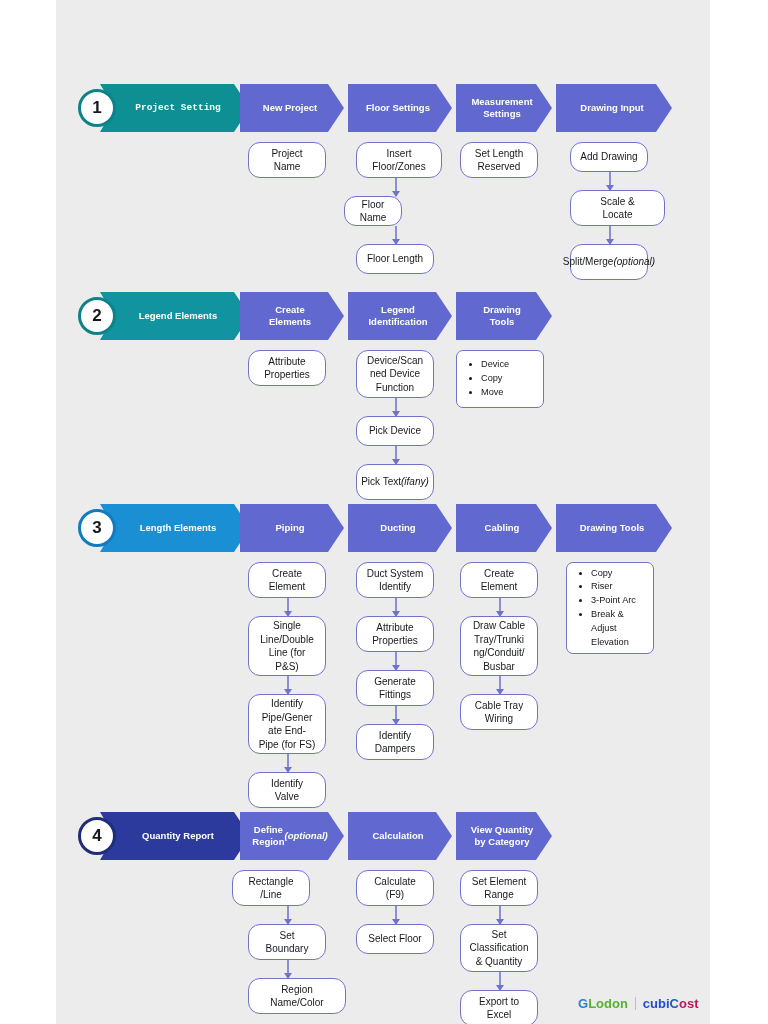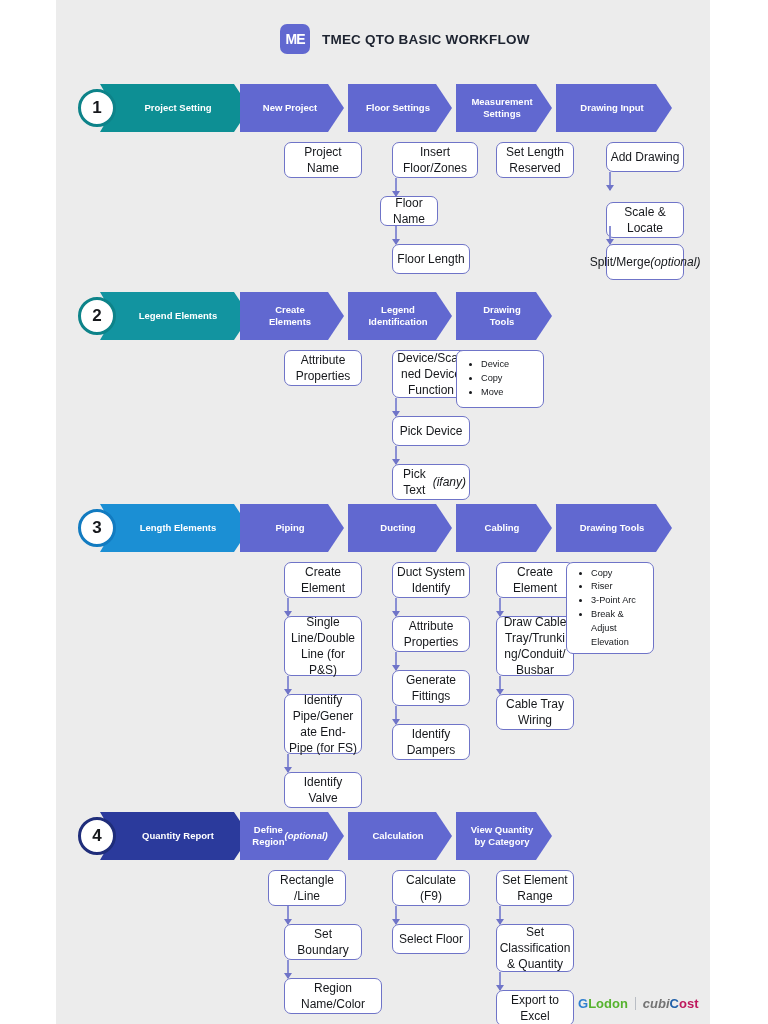--- a/index.html
+++ b/index.html
@@ -78,28 +78,27 @@
     padding-left: 24px;
   }
   .chev .ital { font-style: italic; font-weight: bold; }
 
   
   .node {
     position: absolute;
     box-sizing: border-box;
     background: #ffffff;
     border: 1.4px solid #6f74c8;
-    border-radius: 7px;
+    border-radius: 12px;
     display: flex; align-items: center; justify-content: center;
     text-align: center;
-    font-size: 12px;
+    font-size: 10px;
     color: #16181c;
     line-height: 1.35;
     padding: 2px 3px;
-    margin-left: 36px;
   }
   .node .ital { font-style: italic; }
 
   .bullets {
     position: absolute;
     box-sizing: border-box;
     background: #ffffff;
     border: 1.4px solid #6f74c8;
     border-radius: 7px;
     font-size: 9.2px;
@@ -130,53 +129,49 @@
   
   .footer {
     position: absolute;
     left: 578px; top: 996px;
     display: flex; align-items: center; gap: 7px;
     font-size: 13px; font-weight: bold;
   }
   .glodon .g { color: #2f7fd0; }
   .glodon .rest { color: #56b32e; }
   .divider { width: 1px; height: 13px; background: #b9bdc4; }
-  .cubicost .cubi { color: #737373; font-style: italic; }
+  .cubicost .cubi { color: #1d4ed8; }
   .cubicost .c2 { color: #1f5fa8; }
   .cubicost .ost { color: #be185d; }
 </style>
 </head>
 <body>
 
 <div id="page">
   <div id="canvas"></div>
 
-  <div class="title-row">
-    <div class="logo-mark">ME</div>
-    <div class="title-text">TMEC QTO BASIC WORKFLOW</div>
-  </div>
 
   <div id="sections-host">
       <div class="section">
-        <div class="chev lead" style="left: 100px; top: 84px; width: 150px; background: rgb(13, 143, 148);">Project Setting</div>
+        <div class="chev lead" style="left: 100px; top: 84px; width: 150px; background: rgb(13, 143, 148); font-family: Liberation Mono, monospace;">Project Setting</div>
         <div class="num-circle" style="left: 78px; top: 89px; border-color: rgb(13, 131, 137);">1</div>
         <div class="chev" style="left: 240px; top: 84px; width: 104px; background: rgb(97, 104, 208);">New Project</div>
         <div class="node" style="left: 248px; top: 142px; width: 78px; height: 36px;">Project<br>Name</div>
         <div class="chev" style="left: 348px; top: 84px; width: 104px; background: rgb(97, 104, 208);">Floor Settings</div>
         <div class="node" style="left: 356px; top: 142px; width: 86px; height: 36px;">Insert<br>Floor/Zones</div>
         <div class="arrow" style="left: 395px; top: 178px; height: 18px;"></div>
         <div class="node" style="left: 344px; top: 196px; width: 58px; height: 30px;">Floor Name</div>
         <div class="arrow" style="left: 395px; top: 226px; height: 18px;"></div>
         <div class="node" style="left: 356px; top: 244px; width: 78px; height: 30px;">Floor Length</div>
         <div class="chev" style="left: 456px; top: 84px; width: 96px; background: rgb(97, 104, 208);">Measurement<br>Settings</div>
         <div class="node" style="left: 460px; top: 142px; width: 78px; height: 36px;">Set Length<br>Reserved</div>
         <div class="chev" style="left: 556px; top: 84px; width: 116px; background: rgb(97, 104, 208);">Drawing Input</div>
         <div class="node" style="left: 570px; top: 142px; width: 78px; height: 30px;">Add Drawing</div>
         <div class="arrow" style="left: 609px; top: 172px; height: 18px;"></div>
-        <div class="node" style="left: 570px; top: 202px; width: 78px; height: 36px;">Scale &amp;<br>Locate</div>
+        <div class="node" style="left: 570px; top: 190px; width: 95px; height: 36px;">Scale &amp;<br>Locate</div>
         <div class="arrow" style="left: 609px; top: 226px; height: 18px;"></div>
         <div class="node" style="left: 570px; top: 244px; width: 78px; height: 36px;">Split/Merge<br><span class="ital">(optional)</span></div>
       </div>
       <div class="section">
         <div class="chev lead" style="left: 100px; top: 292px; width: 150px; background: rgb(18, 148, 160);">Legend Elements</div>
         <div class="num-circle" style="left: 78px; top: 297px; border-color: rgb(13, 131, 137);">2</div>
         <div class="chev" style="left: 240px; top: 292px; width: 104px; background: rgb(97, 104, 208);">Create<br>Elements</div>
         <div class="node" style="left: 248px; top: 350px; width: 78px; height: 36px;">Attribute<br>Properties</div>
         <div class="chev" style="left: 348px; top: 292px; width: 104px; background: rgb(97, 104, 208);">Legend<br>Identification</div>
         <div class="node" style="left: 356px; top: 350px; width: 78px; height: 48px;">Device/Scan<br>ned Device<br>Function</div>

